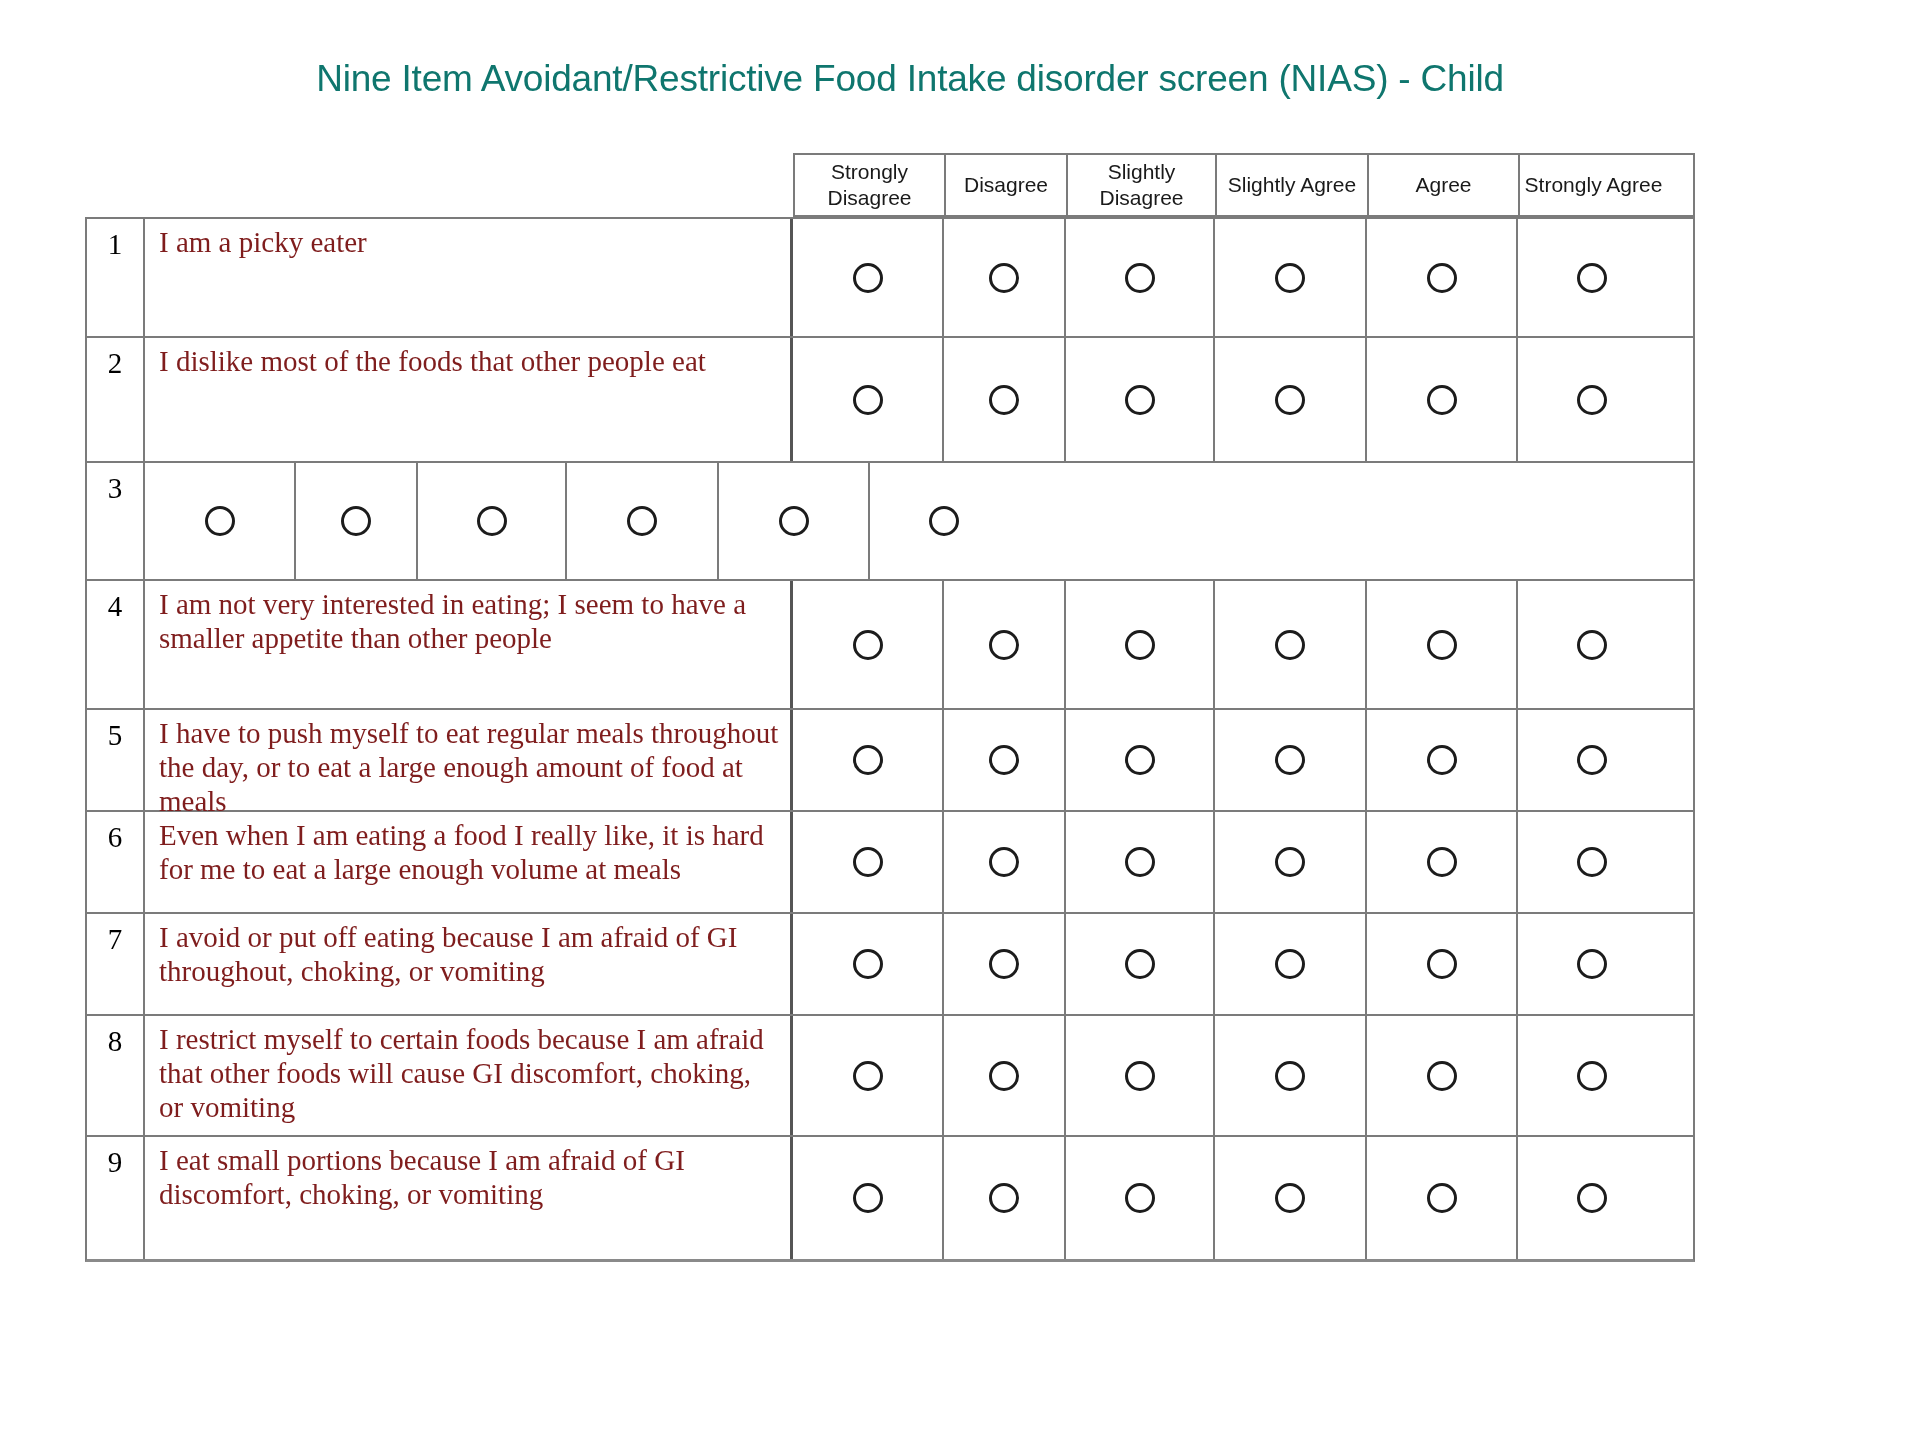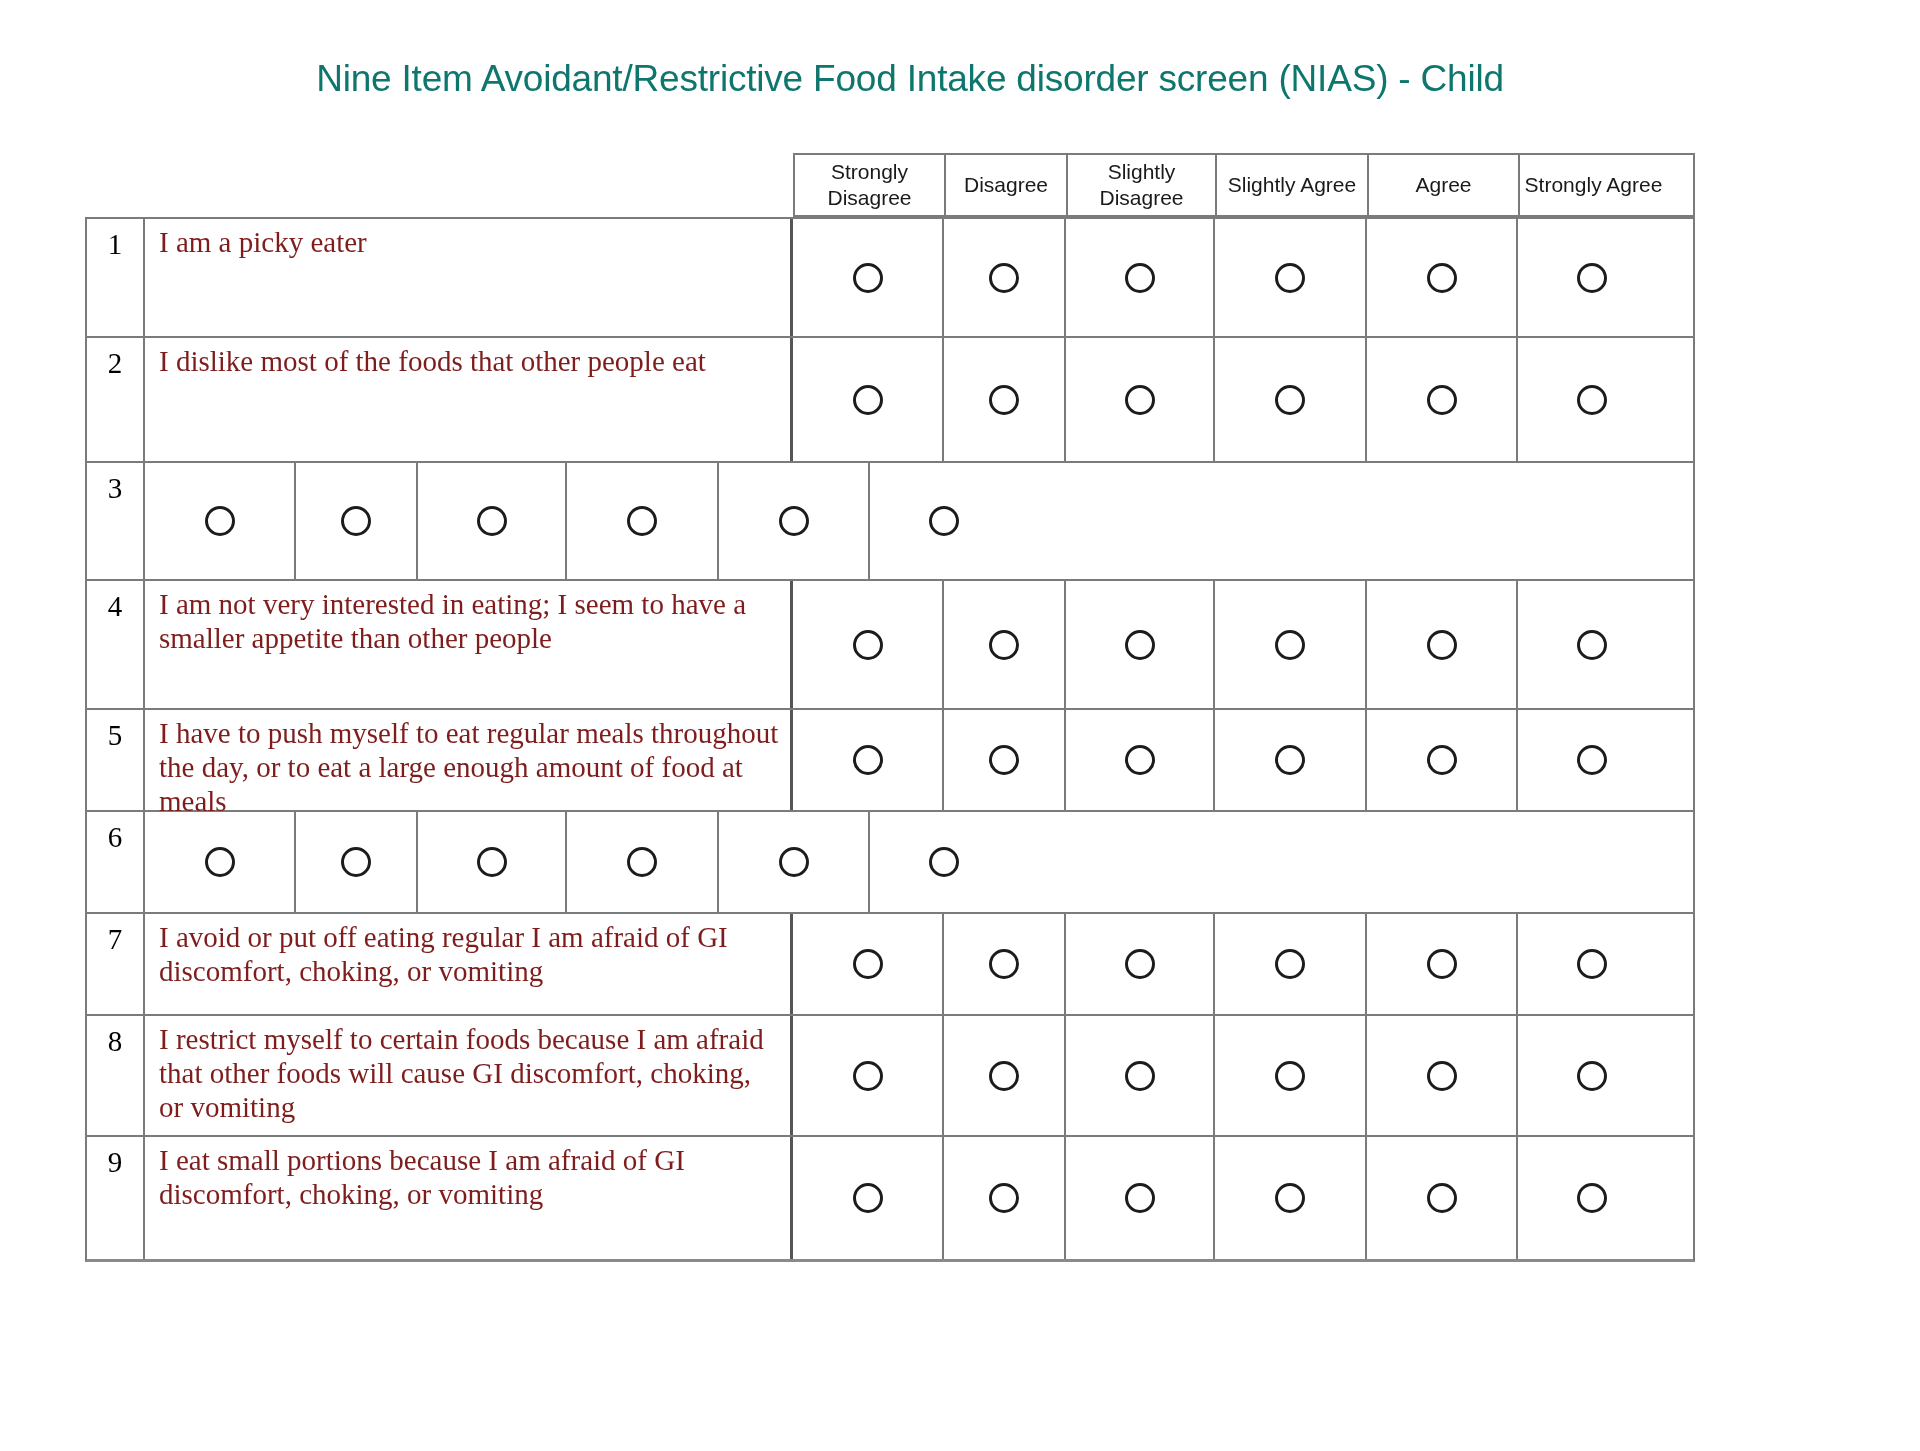--- a/index.html
+++ b/index.html
@@ -294,20 +294,21 @@
               <span class="radio"></span>
             </div>
           <div class="resp-cell c5">
               <span class="radio"></span>
             </div>
         </div>
       </div>
 
       <div class="item-row h6">
         <div class="num-cell">6</div>
+        <div class="text-cell">Even when I am eating a food I really like, it is hard for me to eat a large enough volume at meals</div>
         <div class="resp-cells">
           <div class="resp-cell c0">
               <span class="radio"></span>
             </div>
           <div class="resp-cell c1">
               <span class="radio"></span>
             </div>
           <div class="resp-cell c2">
               <span class="radio"></span>
             </div>
@@ -318,21 +319,21 @@
               <span class="radio"></span>
             </div>
           <div class="resp-cell c5">
               <span class="radio"></span>
             </div>
         </div>
       </div>
 
       <div class="item-row h7">
         <div class="num-cell">7</div>
-        <div class="text-cell">I avoid or put off eating regular I am afraid of GI discomfort, choking, or vomiting</div>
+        <div class="text-cell">I avoid or put off eating because I am afraid of GI throughout, choking, or vomiting</div>
         <div class="resp-cells">
           <div class="resp-cell c0">
               <span class="radio"></span>
             </div>
           <div class="resp-cell c1">
               <span class="radio"></span>
             </div>
           <div class="resp-cell c2">
               <span class="radio"></span>
             </div>

